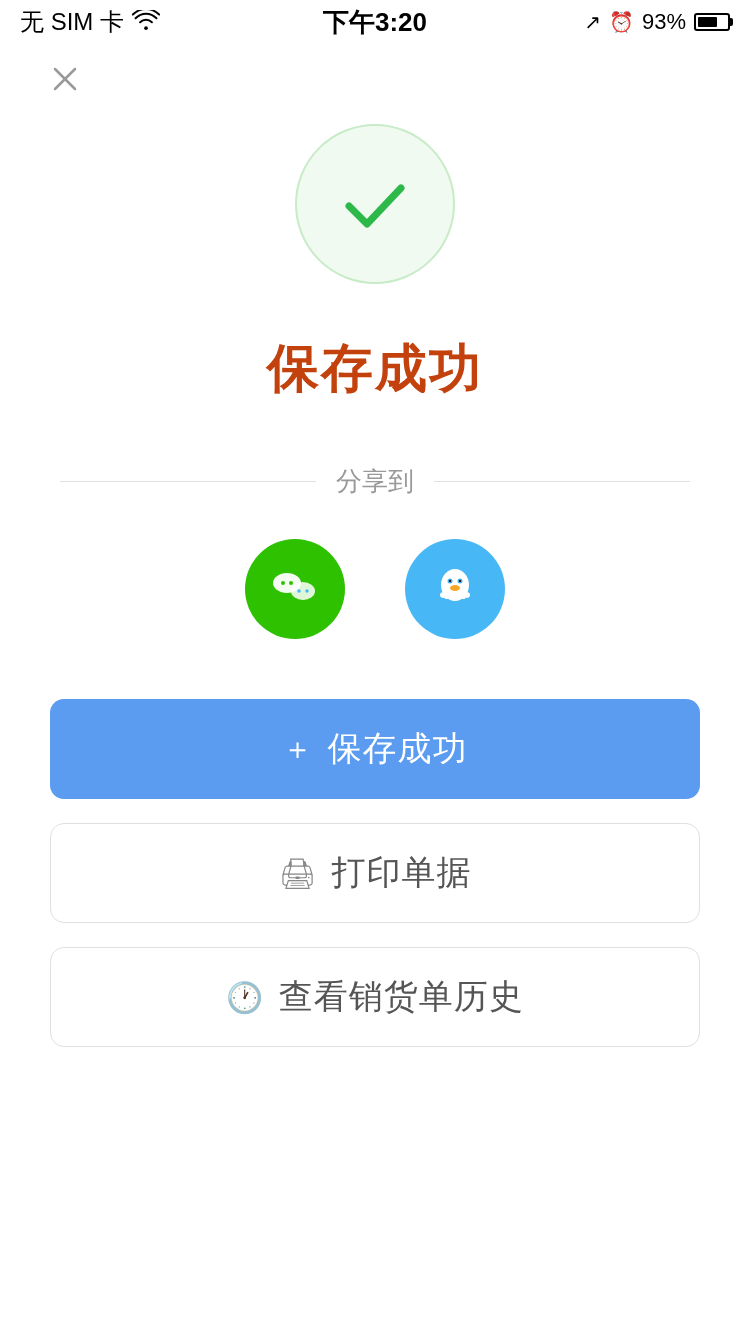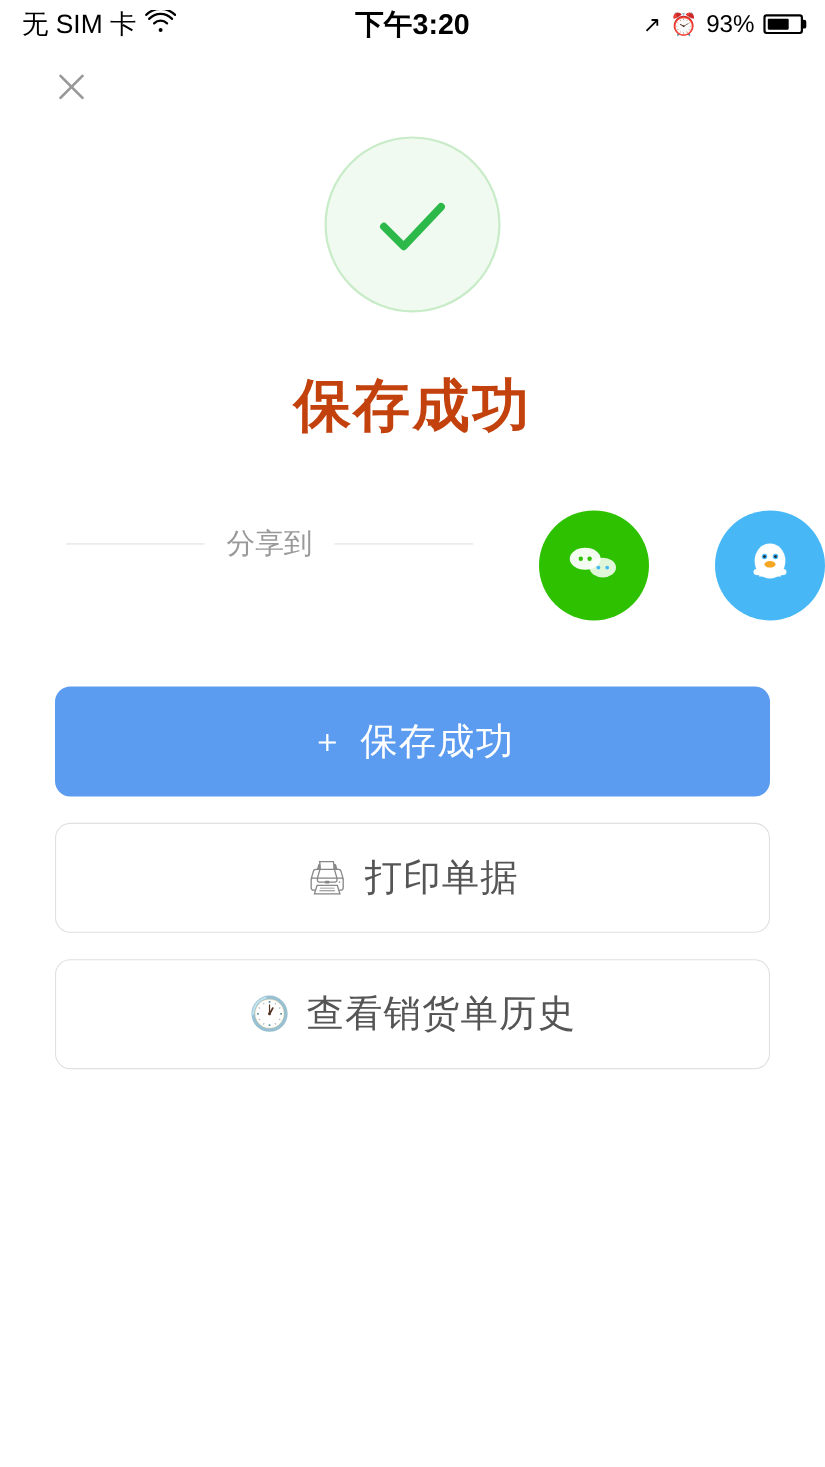--- a/index.html
+++ b/index.html
@@ -122,21 +122,21 @@
       font-weight: 700;
       color: #c2410c;
       margin-bottom: 60px;
       letter-spacing: 2px;
     }
 
     
     .share-section {
       width: 100%;
       display: flex;
-      flex-direction: row;
+      flex-direction: column;
       align-items: center;
       margin-bottom: 60px;
     }
     .share-divider {
       width: 100%;
       display: flex;
       align-items: center;
       padding: 0 60px;
       margin-bottom: 40px;
     }

